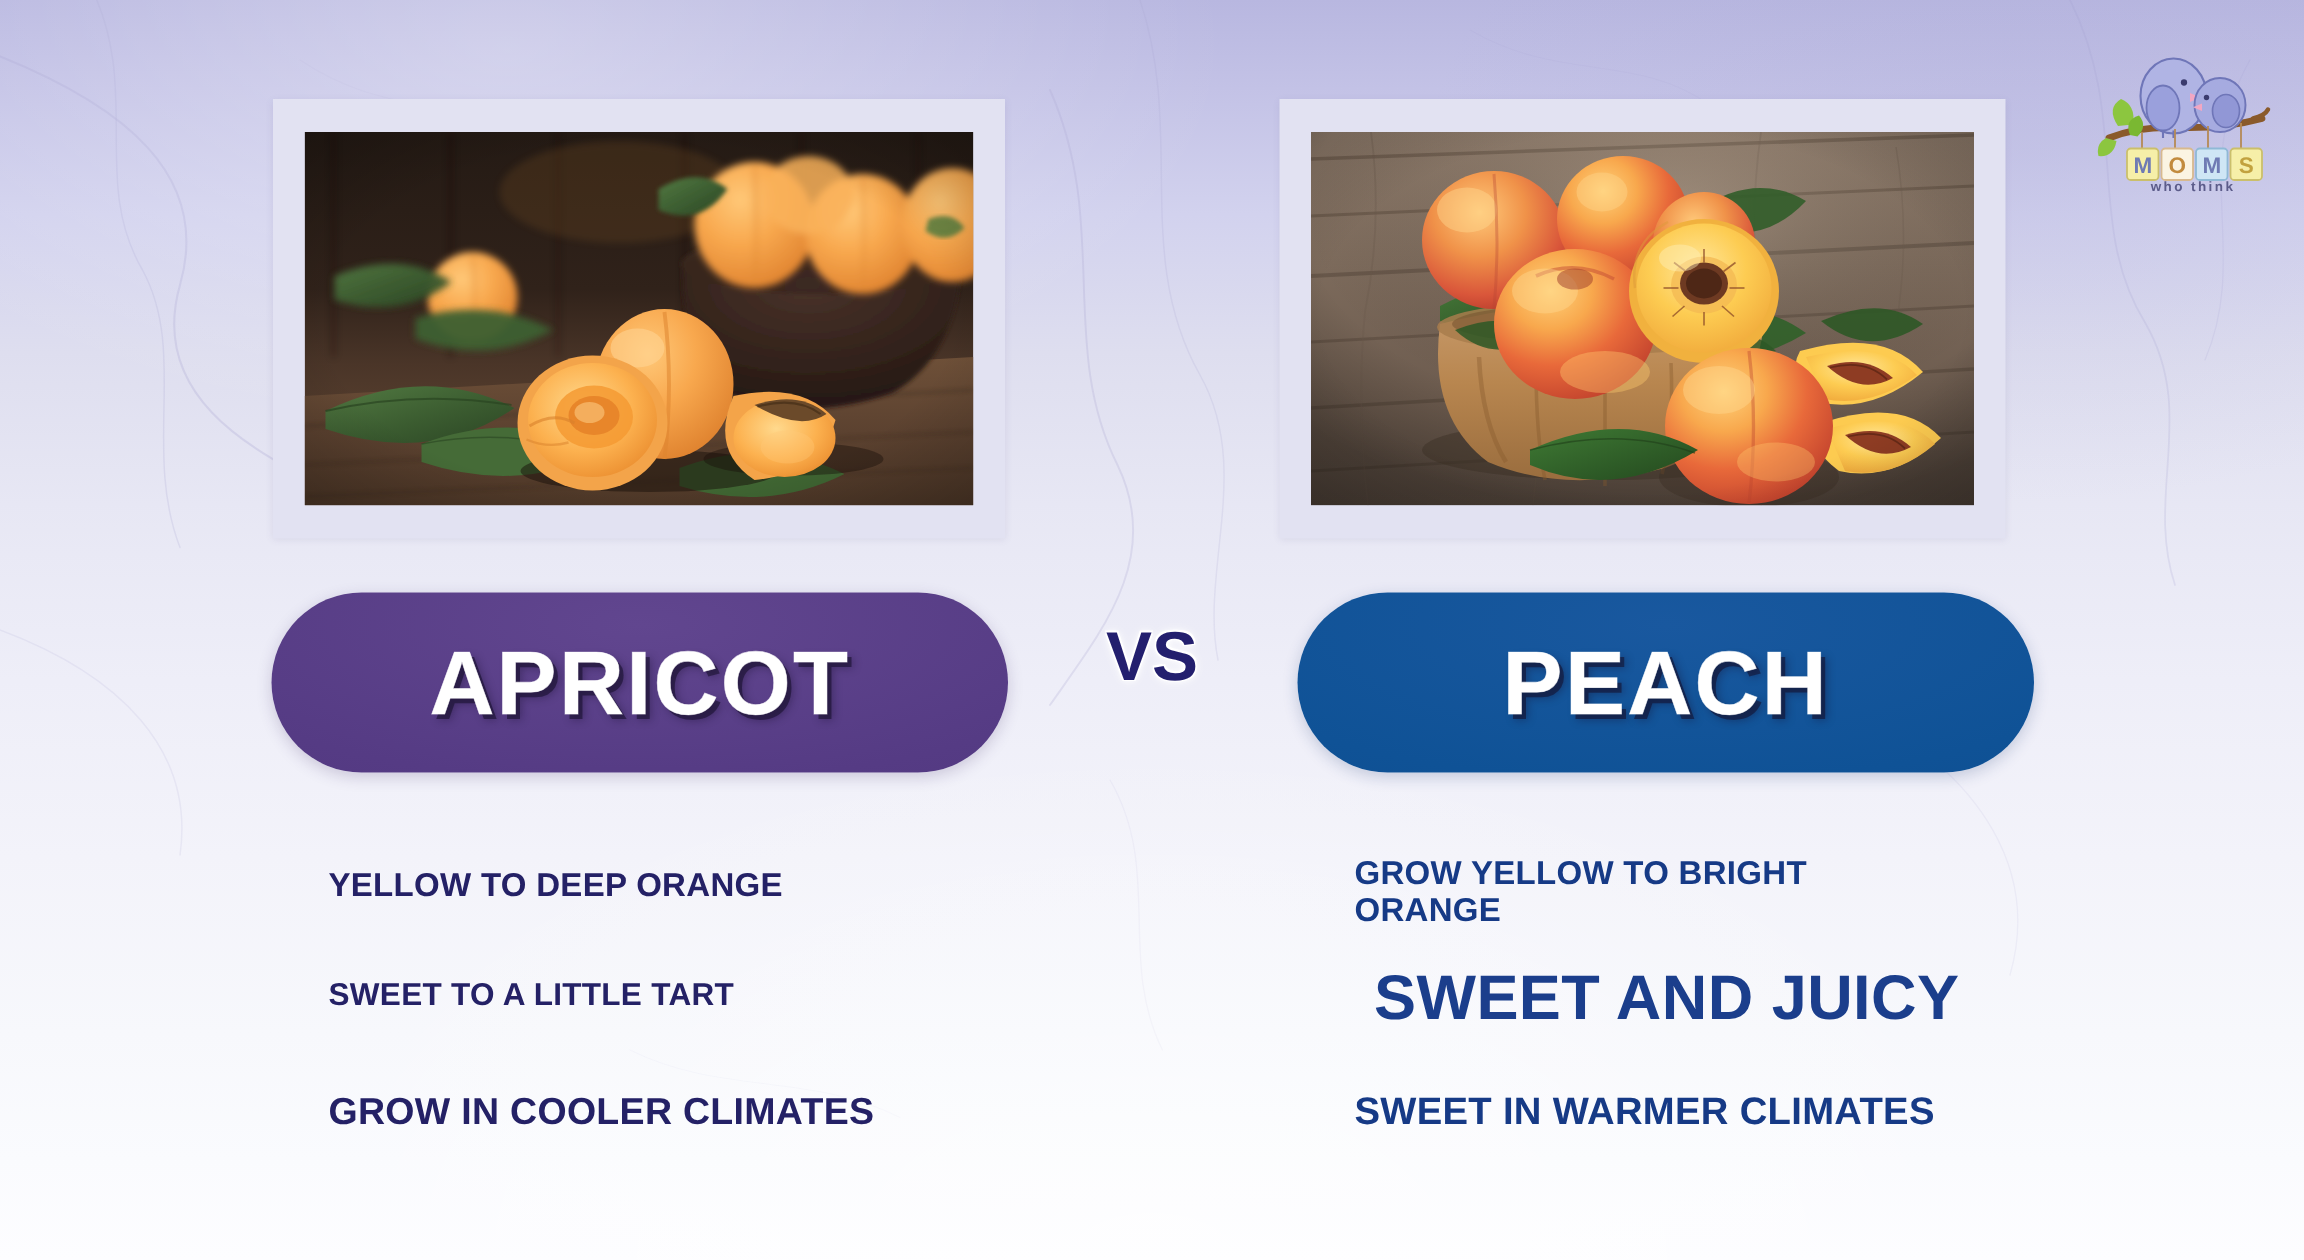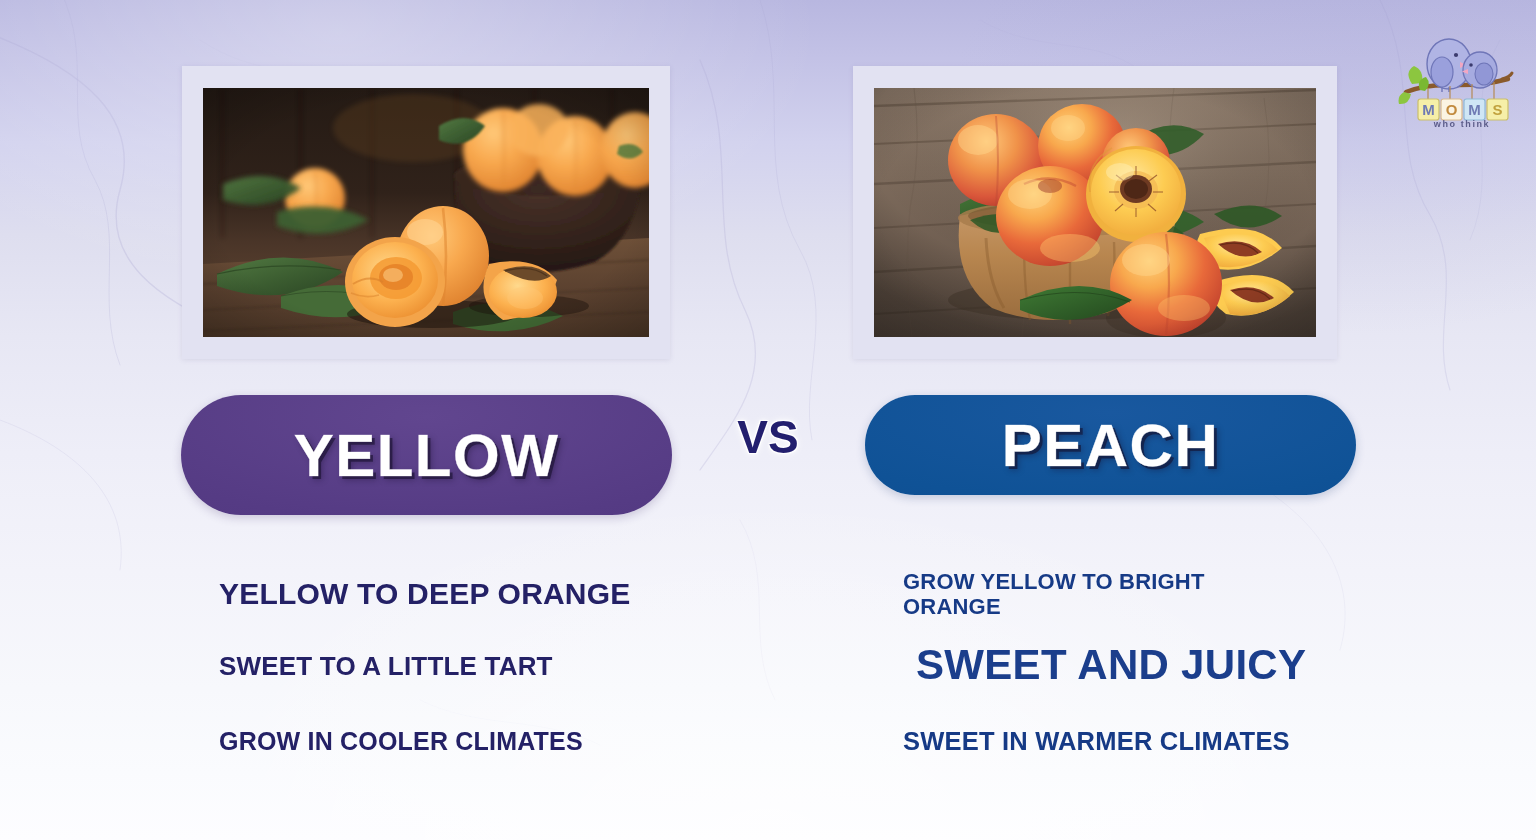--- a/index.html
+++ b/index.html
@@ -73,21 +73,21 @@
     align-items: center;
     justify-content: center;
     border-radius: 999px;
   }
   .pill.apricot {
     left: 181px; top: 395px; width: 491px; height: 120px;
     background: radial-gradient(ellipse 120% 160% at 50% 18%, #61468f 0%, #553b84 55%, #4e357c 100%);
     box-shadow: 0 3px 10px rgba(70,50,110,.22);
   }
   .pill.peach {
-    left: 865px; top: 395px; width: 491px; height: 100px;
+    left: 865px; top: 395px; width: 491px; height: 120px;
     background: radial-gradient(ellipse 120% 160% at 50% 18%, #19589f 0%, #0f5296 55%, #0d4b8c 100%);
     box-shadow: 0 3px 10px rgba(30,60,120,.22);
     justify-content: center;
   }
   .pill-label {
     font-size: 60px;
     font-weight: 900;
     letter-spacing: 1.5px;
     color: #ffffff;
     text-shadow:
@@ -119,22 +119,22 @@
 
   .feature-item {
     font-weight: 700;
     line-height: 1.06;
     margin: 0;
   }
   .feature-col.left .feature-item { color: #242166; }
   .feature-col.right .feature-item { color: #163a86; }
 
   
-  .f-l0 { font-size: 30px; letter-spacing: .2px; position:absolute; top: 18px;  left: 0; }
-  .f-l1 { font-size: 26px; letter-spacing: .2px; position:absolute; top: 93px;  left: 0; }
+  .f-l0 { font-size: 22px; letter-spacing: .2px; position:absolute; top: 18px;  left: 0; }
+  .f-l1 { font-size: 21px; letter-spacing: .2px; position:absolute; top: 93px;  left: 0; }
   .f-l2 { font-size: 25px; letter-spacing: .2px; position:absolute; top: 168px; left: 0; }
 
   
   .f-r0 { font-size: 22px;  letter-spacing: .2px; position:absolute; top: 10px;  left: 0; width: 360px; line-height: 1.13; }
   .f-r1 { font-size: 42px;  letter-spacing: .3px; position:absolute; top: 83px;  left: 13px; color:#1b3e8c !important; }
   .f-r2 { font-size: 25.5px;letter-spacing: .2px; position:absolute; top: 168px; left: 0; }
 
   
   .logo {
     position: absolute;
@@ -452,21 +452,21 @@
         <radialGradient id="pcVig" cx="50%" cy="48%" r="78%">
           <stop offset="62%" stop-color="rgba(0,0,0,0)"></stop>
           <stop offset="100%" stop-color="rgba(0,0,0,.26)"></stop>
         </radialGradient>
         <rect width="442" height="249" fill="url(#pcVig)"></rect>
       </svg>
     </div>
   </div>
 
   <div class="pill apricot">
-    <span class="pill-label">YELLOW</span>
+    <span class="pill-label">APRICOT</span>
   </div>
 
   <div class="vs-badge">VS</div>
 
   <div class="pill peach">
     <span class="pill-label">PEACH</span>
   </div>
 
   <div class="feature-col left">
     <div class="feature-item f-l0">YELLOW TO DEEP ORANGE</div>

